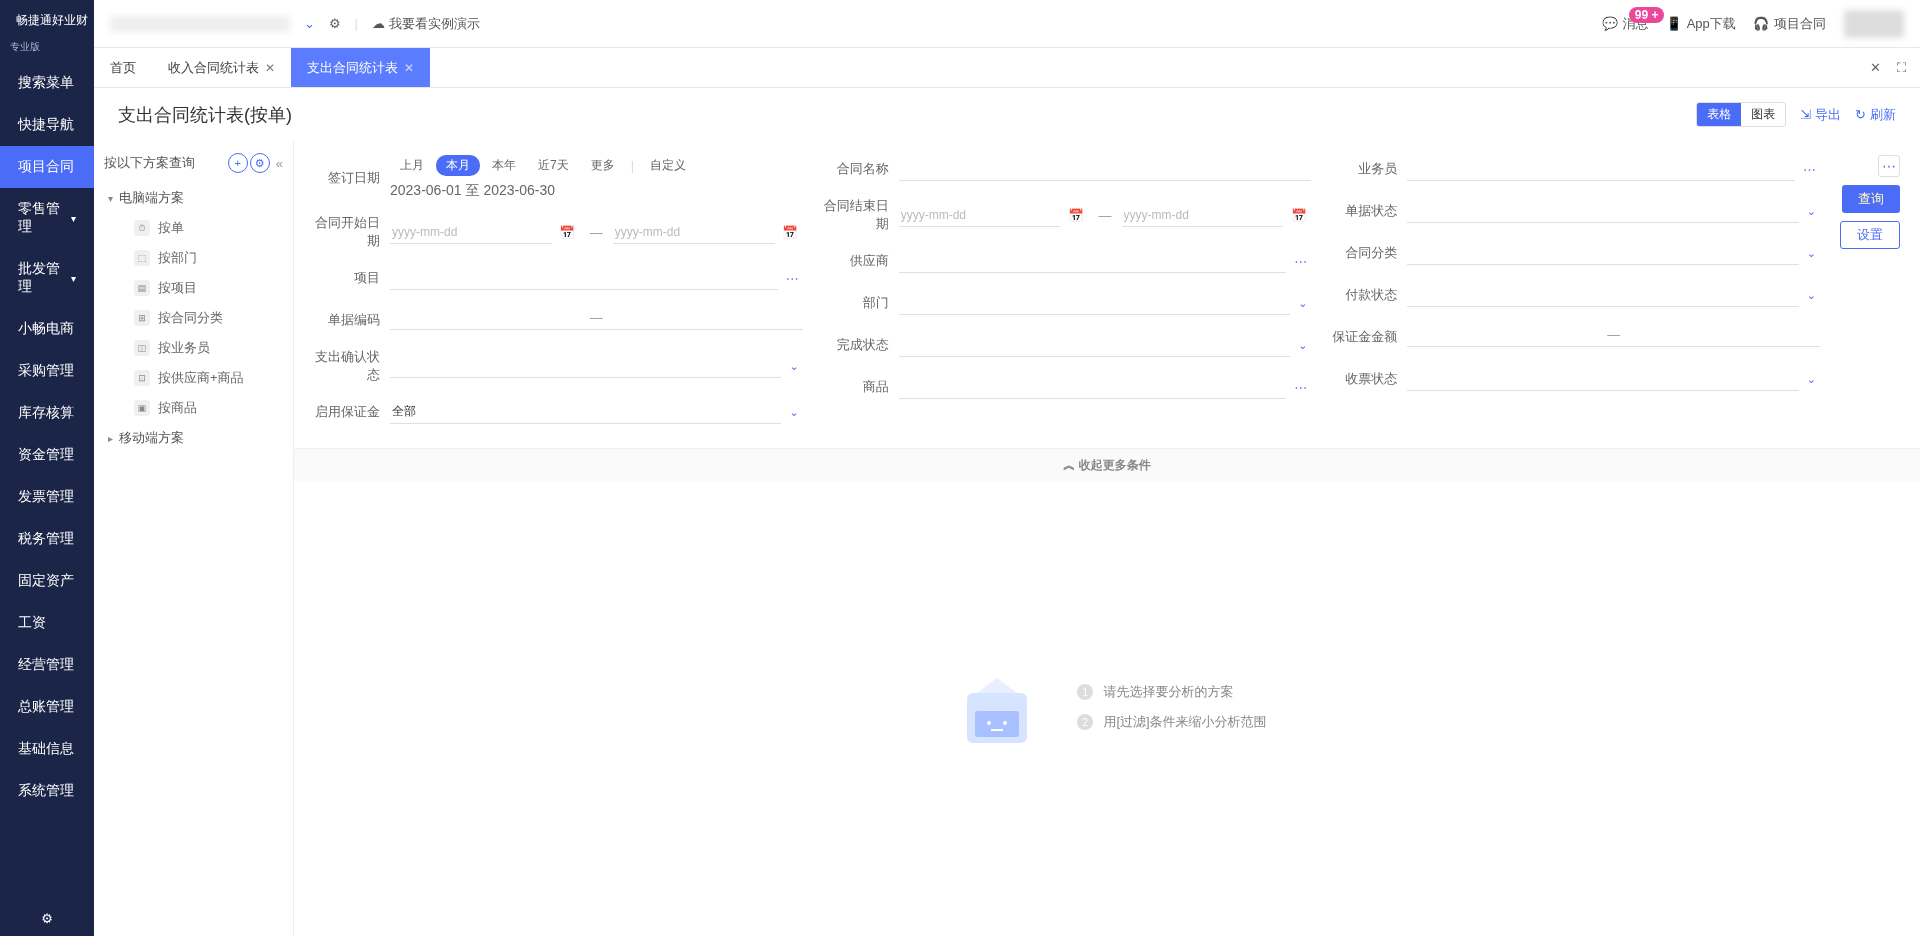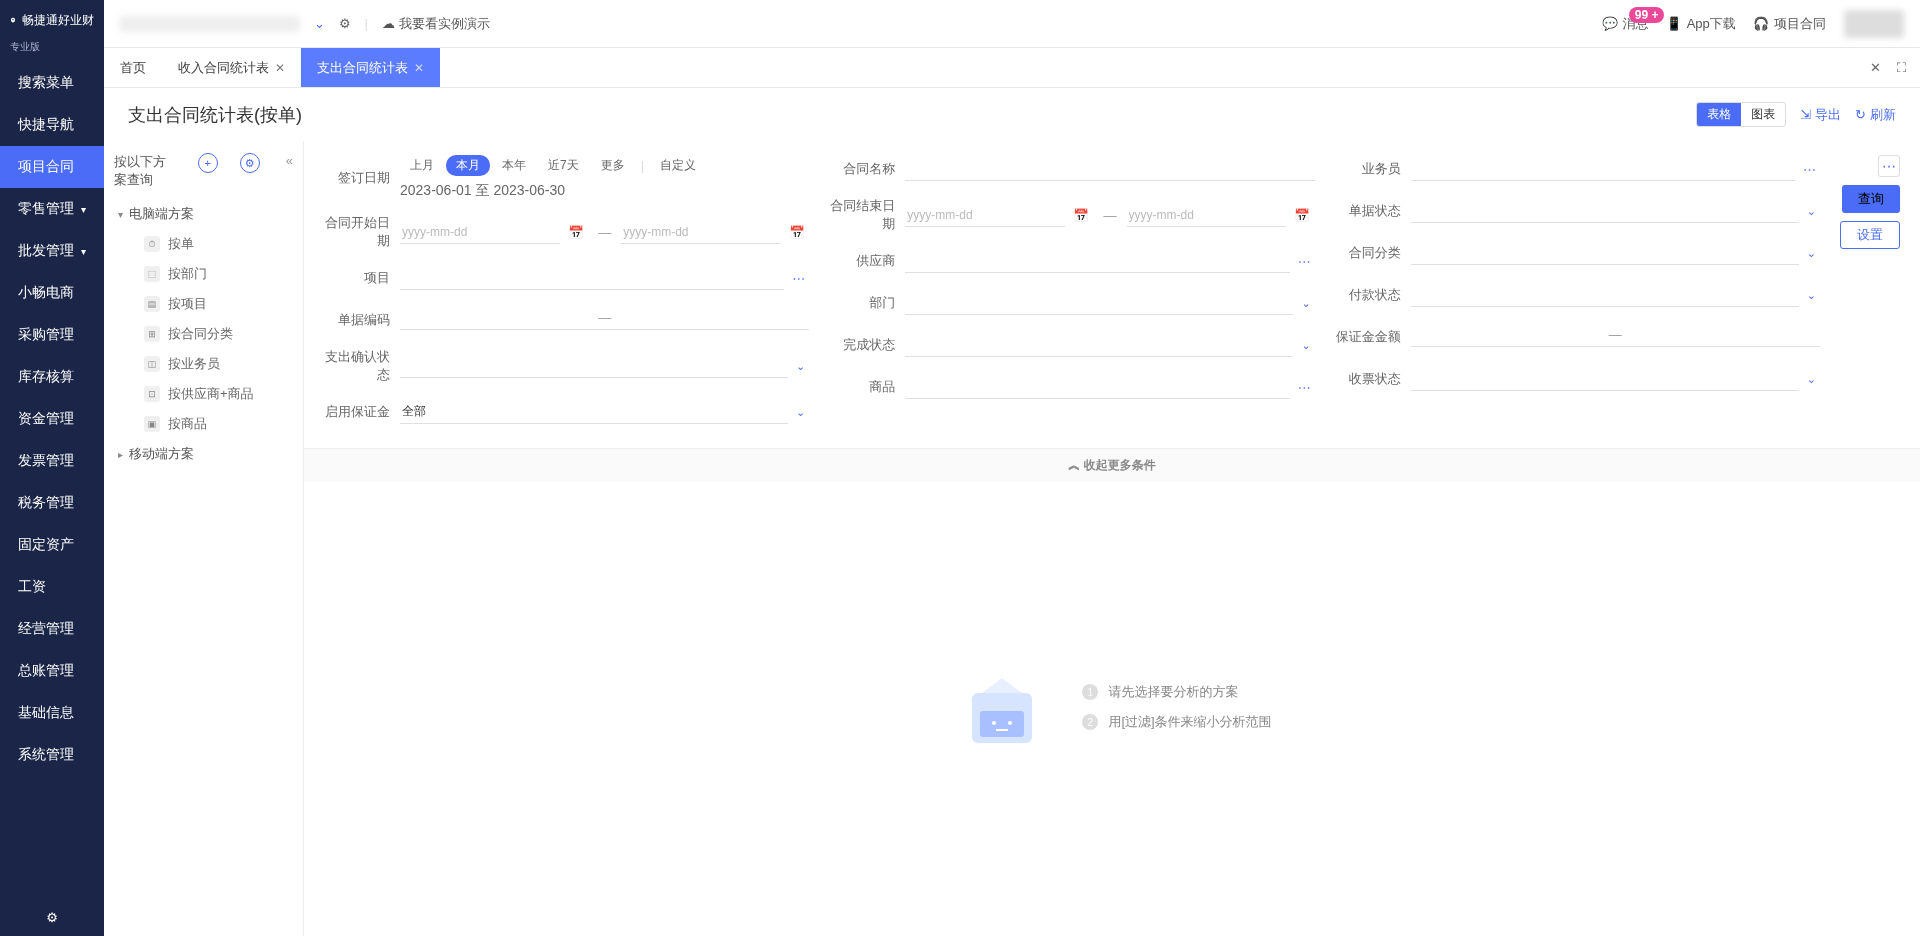--- a/index.html
+++ b/index.html
@@ -1,20 +1,20 @@
 <!DOCTYPE html>
 <html><head>
 <meta charset="utf-8">
 <style>
 * { margin: 0; padding: 0; box-sizing: border-box; }
 body { font-family: "Microsoft YaHei", -apple-system, sans-serif; font-size: 13px; color: #333; background: #f5f6fa; overflow: hidden; }
 .app { display: flex; height: 100vh; }
 
 
-.sidebar { width: 104px; background: #1a2547; color: #a8b0cc; display: flex; flex-direction: column; flex-shrink: 0; font-family: Liberation Serif, serif; }
+.sidebar { width: 94px; background: #1a2547; color: #a8b0cc; display: flex; flex-direction: column; flex-shrink: 0; }
 .logo-row { display: flex; align-items: center; padding: 8px 10px; height: 40px; }
 .logo-icon { width: 20px; height: 20px; margin-right: 6px; }
 .logo-text { color: #fff; font-size: 12px; white-space: nowrap; }
 .logo-sub { font-size: 10px; color: #a8b0cc; padding: 0 10px 8px; }
 .nav { flex: 1; overflow-y: auto; }
 .nav-item { padding: 12px 18px; font-size: 14px; color: #fff; cursor: pointer; display: flex; align-items: center; justify-content: space-between; }
 .nav-item.active { background: #4a6cf7; }
 .nav-item .caret { font-size: 10px; }
 .nav-footer { padding: 10px; text-align: center; color: #fff; }
 
@@ -46,21 +46,21 @@
 .seg-btn { display: inline-flex; border: 1px solid #ddd; border-radius: 3px; overflow: hidden; }
 .seg-btn span { padding: 3px 10px; font-size: 12px; cursor: pointer; }
 .seg-btn .sel { background: #4a6cf7; color: #fff; }
 .link-btn { color: #4a6cf7; font-size: 13px; cursor: pointer; display: flex; align-items: center; gap: 4px; }
 
 
 .content { flex: 1; display: flex; background: #f5f6fa; min-height: 0; }
 
 
 .scheme-panel { width: 200px; background: #fff; border-right: 1px solid #eee; padding: 12px 10px; flex-shrink: 0; }
-.scheme-hdr { display: flex; gap: 22px; margin-bottom: 10px; }
+.scheme-hdr { display: flex; align-items: center; gap: 2px; margin-bottom: 10px; }
 .scheme-hdr-txt { font-size: 13px; color: #555; flex: 1; }
 .circ-btn { width: 20px; height: 20px; border: 1px solid #4a6cf7; border-radius: 50%; display: flex; align-items: center; justify-content: center; color: #4a6cf7; cursor: pointer; font-size: 11px; }
 .collapse-btn { color: #999; cursor: pointer; margin-left: 4px; }
 .tree-node { padding: 6px 4px; font-size: 13px; color: #555; cursor: pointer; display: flex; align-items: center; gap: 6px; }
 .tree-node .tri { font-size: 10px; color: #888; }
 .tree-leaf { padding: 6px 4px 6px 30px; font-size: 13px; color: #666; cursor: pointer; display: flex; align-items: center; gap: 8px; }
 .tree-leaf .li-icon { width: 16px; height: 16px; border-radius: 3px; background: #f0f0f0; display: inline-flex; align-items: center; justify-content: center; font-size: 9px; color: #888; }
 
 
 .filter-wrap { flex: 1; background: #fff; min-width: 0; display: flex; flex-direction: column; }
@@ -75,21 +75,21 @@
 .date-pill { padding: 2px 10px; border-radius: 10px; font-size: 12px; color: #666; cursor: pointer; }
 .date-pill.sel { background: #4a6cf7; color: #fff; }
 .date-range { font-size: 14px; color: #666; margin-top: 2px; }
 .tinput { flex: 1; border: none; border-bottom: 1px solid #e0e0e0; padding: 4px 2px; font-size: 12px; color: #333; outline: none; min-width: 0; }
 .tinput::placeholder { color: #bbb; }
 .in-icon { color: #4a6cf7; cursor: pointer; font-size: 13px; padding: 0 4px; }
 .dd-caret { color: #4a6cf7; cursor: pointer; font-size: 11px; padding: 0 4px; }
 .sep { color: #999; padding: 0 6px; }
 .dash-ctrl { flex: 1; text-align: center; color: #999; border-bottom: 1px solid #e0e0e0; padding-bottom: 4px; }
 
-.btn-primary { background: #4a6cf7; color: #000000; border: none; padding: 5px 16px; border-radius: 3px; font-size: 13px; cursor: pointer; }
+.btn-primary { background: #4a6cf7; color: #fef9c3; border: none; padding: 5px 16px; border-radius: 3px; font-size: 13px; cursor: pointer; }
 .btn-outline { background: #fff; color: #4a6cf7; border: 1px solid #4a6cf7; padding: 4px 16px; border-radius: 3px; font-size: 13px; cursor: pointer; }
 .expand-btn { width: 22px; height: 22px; border: 1px solid #ddd; border-radius: 3px; color: #4a6cf7; display: flex; align-items: center; justify-content: center; cursor: pointer; font-size: 14px; }
 
 .collapse-bar { text-align: center; padding: 8px; color: #888; font-size: 12px; cursor: pointer; background: #fafafa; border-top: 1px solid #f0f0f0; font-weight: bold; }
 
 
 .empty { flex: 1; display: flex; align-items: center; justify-content: center; gap: 30px; background: #fff; margin-top: 8px; }
 .empty-img { width: 100px; height: 100px; position: relative; }
 .empty-steps { color: #888; font-size: 13px; }
 .estep { display: flex; align-items: center; gap: 10px; margin-bottom: 12px; }

